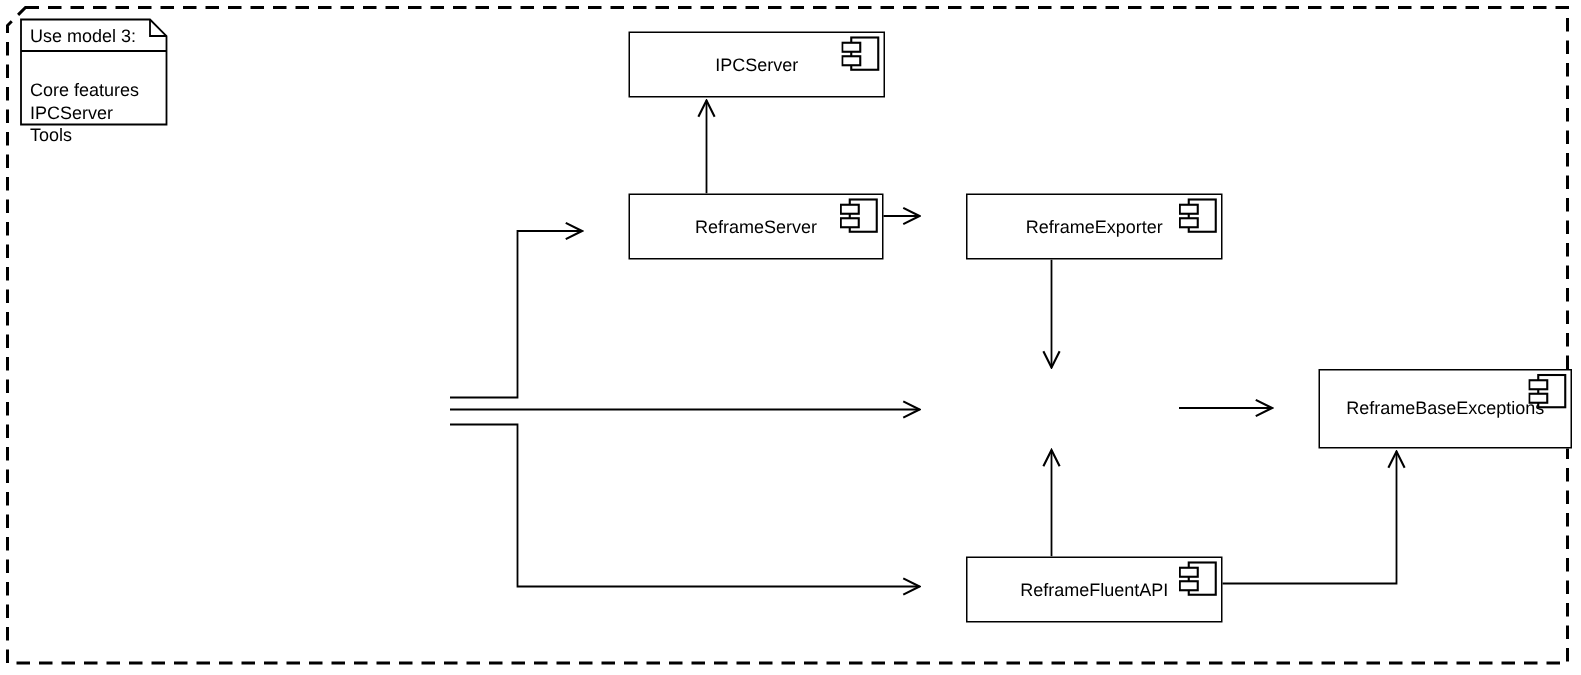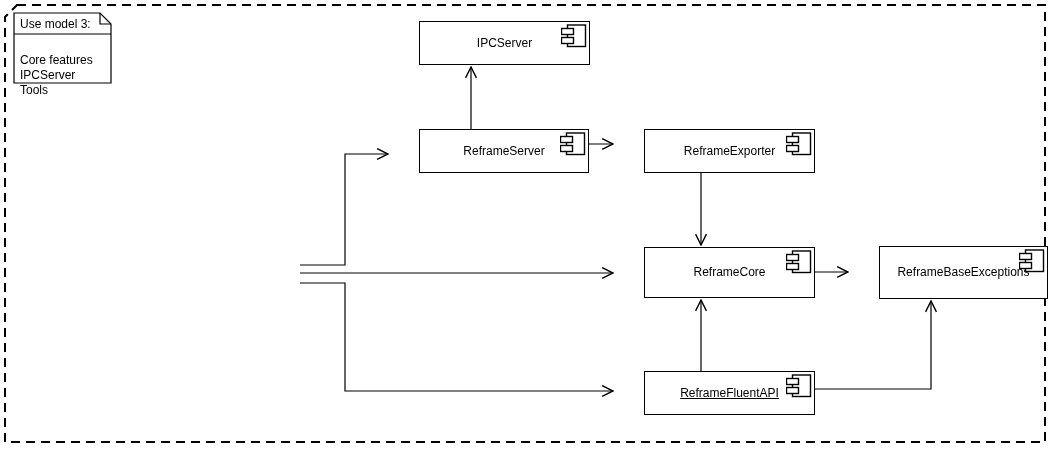--- a/index.html
+++ b/index.html
@@ -42,21 +42,21 @@
   #c-ipcserver        { left: 390px; top: 21px;  width: 171px; height: 44px; }
   #c-reframeserver    { left: 390px; top: 129px; width: 170px; height: 44px; }
   #c-reframeexporter  { left: 615px; top: 129px; width: 171px; height: 44px; }
   #c-reframecore      { left: 615px; top: 247px; width: 171px; height: 51px; }
   #c-reframebaseexceptions { left: 850px; top: 246px; width: 169px; height: 53px; }
   #c-enduser {
     left: 130px; top: 247px; width: 170px; height: 53px;
     --node-fill: #8a8a8a;
     border-width: 2px;
   }
-  #c-reframefluentapi { left: 615px; top: 371px; width: 171px; height: 44px; text-decoration: underline; }
+  #c-reframefluentapi { left: 615px; top: 371px; width: 171px; height: 44px; }
 
   #note-text {
     position: absolute;
     left: 14px; top: 13px; width: 97px; height: 70px;
     z-index: 2;
     font-size: 12px;
   }
   #note-title { padding: 4px 0 0 6px; height: 21px; white-space: nowrap; }
   #note-body  { padding: 19px 0 0 6px; }
   #note-body .note-line { line-height: 15px; white-space: nowrap; }
@@ -119,28 +119,20 @@
 
   <div class="component" id="c-reframeserver">
     <span class="component-label">ReframeServer</span>
     <svg class="component-icon" width="26" height="24" viewBox="0 0 26 24">
       <rect class="icon-body" x="6.5" y="1" width="18" height="21.5"></rect>
       <rect class="icon-tab" x="0.5" y="4.5" width="12" height="6"></rect>
       <rect class="icon-tab" x="0.5" y="13.5" width="12" height="6"></rect>
     </svg>
   </div>
 
-  <div class="component" id="c-reframecore">
-    <span class="component-label">ReframeCore</span>
-    <svg class="component-icon" width="26" height="24" viewBox="0 0 26 24">
-      <rect class="icon-body" x="6.5" y="1" width="18" height="21.5"></rect>
-      <rect class="icon-tab" x="0.5" y="4.5" width="12" height="6"></rect>
-      <rect class="icon-tab" x="0.5" y="13.5" width="12" height="6"></rect>
-    </svg>
-  </div>
 
   <div class="component" id="c-reframebaseexceptions">
     <span class="component-label">ReframeBaseExceptions</span>
     <svg class="component-icon" width="26" height="24" viewBox="0 0 26 24">
       <rect class="icon-body" x="6.5" y="1" width="18" height="21.5"></rect>
       <rect class="icon-tab" x="0.5" y="4.5" width="12" height="6"></rect>
       <rect class="icon-tab" x="0.5" y="13.5" width="12" height="6"></rect>
     </svg>
   </div>
 

